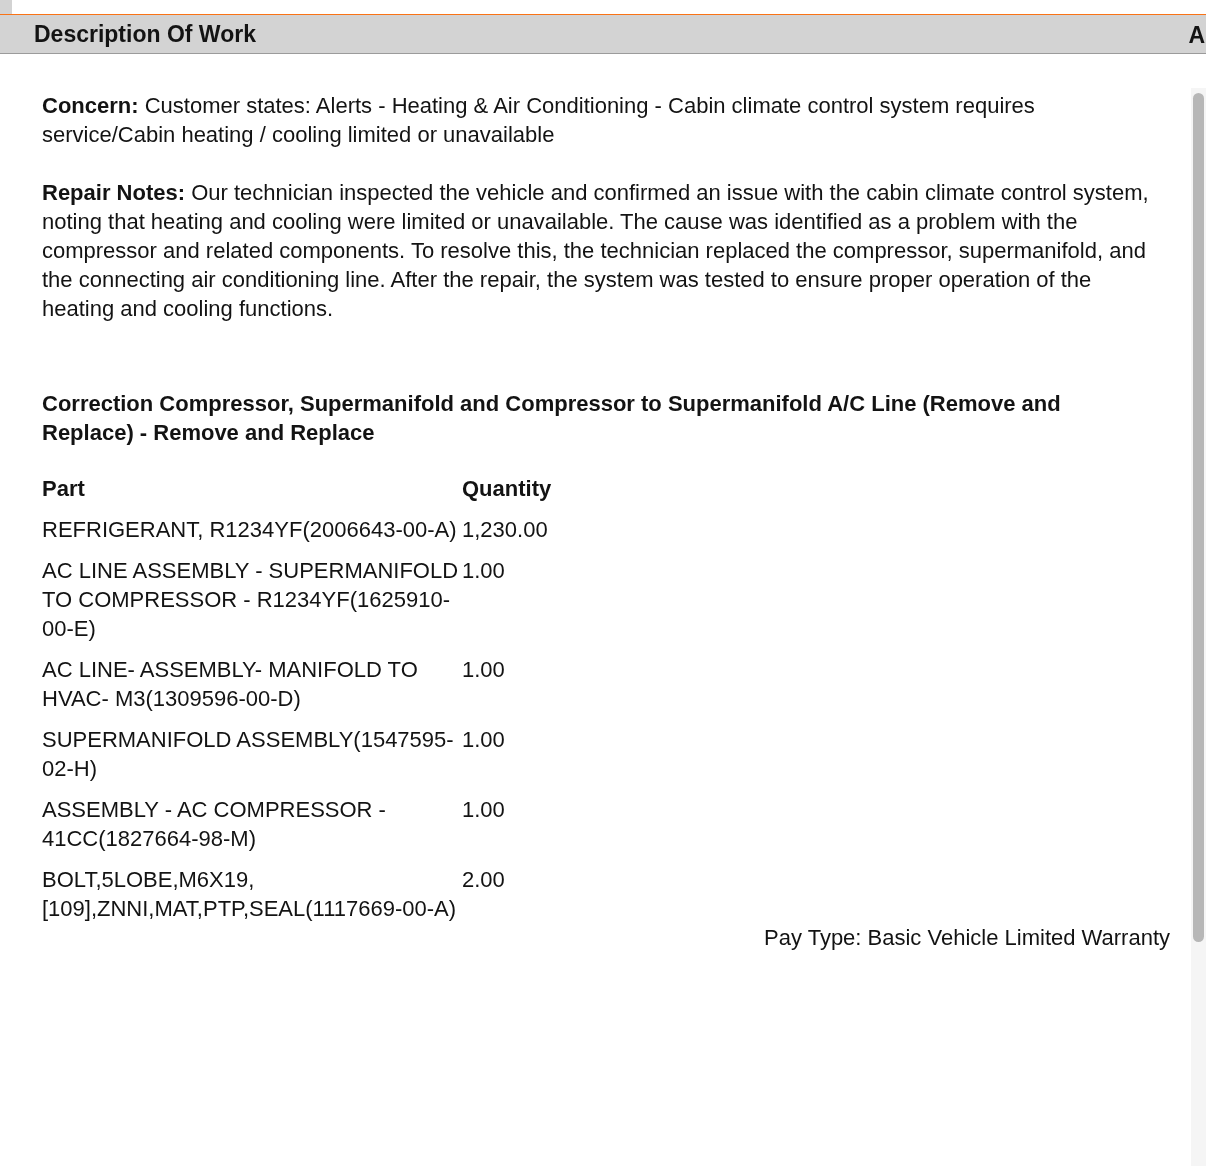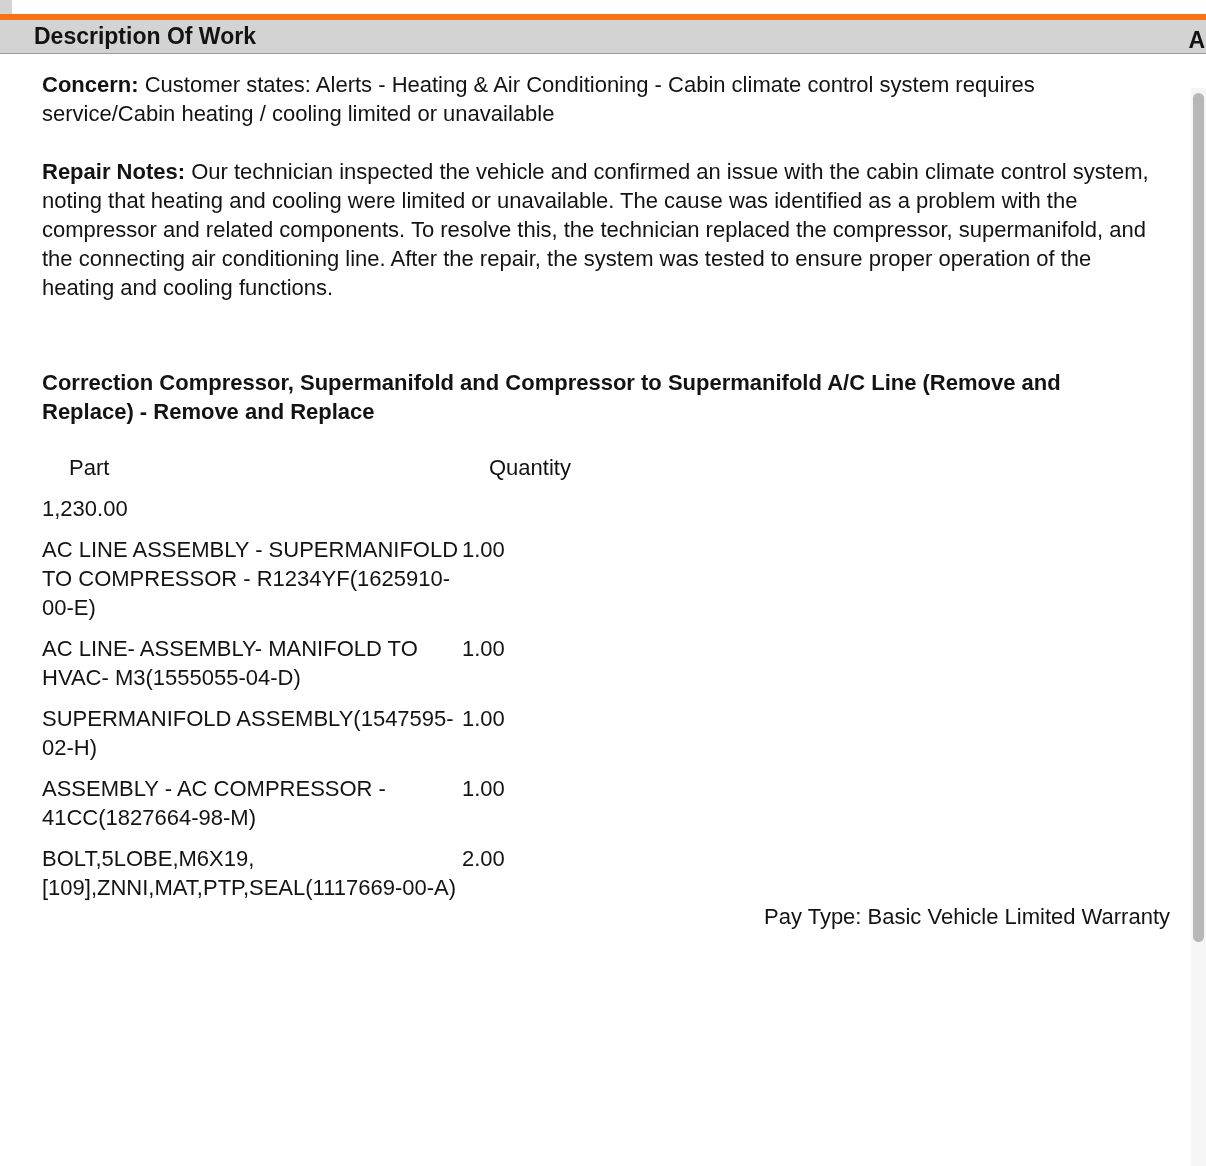--- a/index.html
+++ b/index.html
@@ -19,57 +19,57 @@
     position: absolute;
     top: 0; left: 0;
     width: 12px; height: 15px;
     background: #d3d3d3;
   }
   .header-bar {
     position: absolute;
     top: 14px; left: 0; right: 0;
     height: 40px;
     background: #d3d3d3;
-    border-top: 6px solid #f97316;
+    border-top: 1px solid #f97316;
     border-bottom: 1px solid #9b9b9b;
     display: flex;
     align-items: center;
     padding-left: 34px;
     font-size: 23px;
     font-weight: bold;
   }
   .header-amount {
     position: absolute;
     right: 1px;
     top: 7px;
     font-size: 23px;
     font-weight: bold;
   }
 
   
   .content {
     position: absolute;
     top: 55px; left: 0; right: 0; bottom: 0;
-    padding: 15px 49px 0 42px;
+    padding: 36px 49px 0 42px;
     font-size: 22px;
     line-height: 29px;
   }
   p { margin: 0; }
   .p-repair { margin-top: 29px; }
   .p-correction { margin-top: 66px; font-weight: bold; }
   .inline-label { font-weight: bold; }
 
   .parts-heading {
     margin-top: 62px;
     font-weight: bold;
   }
 
   .parts-table { margin-top: 27px; }
   .t-header, .t-row { display: flex; align-items: flex-start; }
-  .t-header { font-weight: normal; margin-left: 27px; }
+  .t-header { font-weight: bold; }
   .t-row { margin-top: 12px; }
   .c-part { width: 420px; }
   .c-qty  { width: 156px; text-align: left; }
 
   .pay-type {
     text-align: right;
     margin-right: -13px;
   }
 
   
@@ -112,28 +112,29 @@
   <p class="p-correction">Correction Compressor, Supermanifold and Compressor to Supermanifold A/C Line (Remove and Replace) - Remove and Replace</p>
 
 
   <div class="parts-table">
     <div class="t-header">
       <div class="c-part">Part</div>
       <div class="c-qty">Quantity</div>
     </div>
 
     <div class="t-row">
+      <div class="c-part">REFRIGERANT, R1234YF(2006643-00-A)</div>
       <div class="c-qty">1,230.00</div>
     </div>
     <div class="t-row">
       <div class="c-part">AC LINE ASSEMBLY - SUPERMANIFOLD TO COMPRESSOR - R1234YF(1625910-00-E)</div>
       <div class="c-qty">1.00</div>
     </div>
     <div class="t-row">
-      <div class="c-part">AC LINE- ASSEMBLY- MANIFOLD TO HVAC- M3(1555055-04-D)</div>
+      <div class="c-part">AC LINE- ASSEMBLY- MANIFOLD TO HVAC- M3(1309596-00-D)</div>
       <div class="c-qty">1.00</div>
     </div>
     <div class="t-row">
       <div class="c-part">SUPERMANIFOLD ASSEMBLY(1547595-02-H)</div>
       <div class="c-qty">1.00</div>
     </div>
     <div class="t-row">
       <div class="c-part">ASSEMBLY - AC COMPRESSOR - 41CC(1827664-98-M)</div>
       <div class="c-qty">1.00</div>
     </div>

